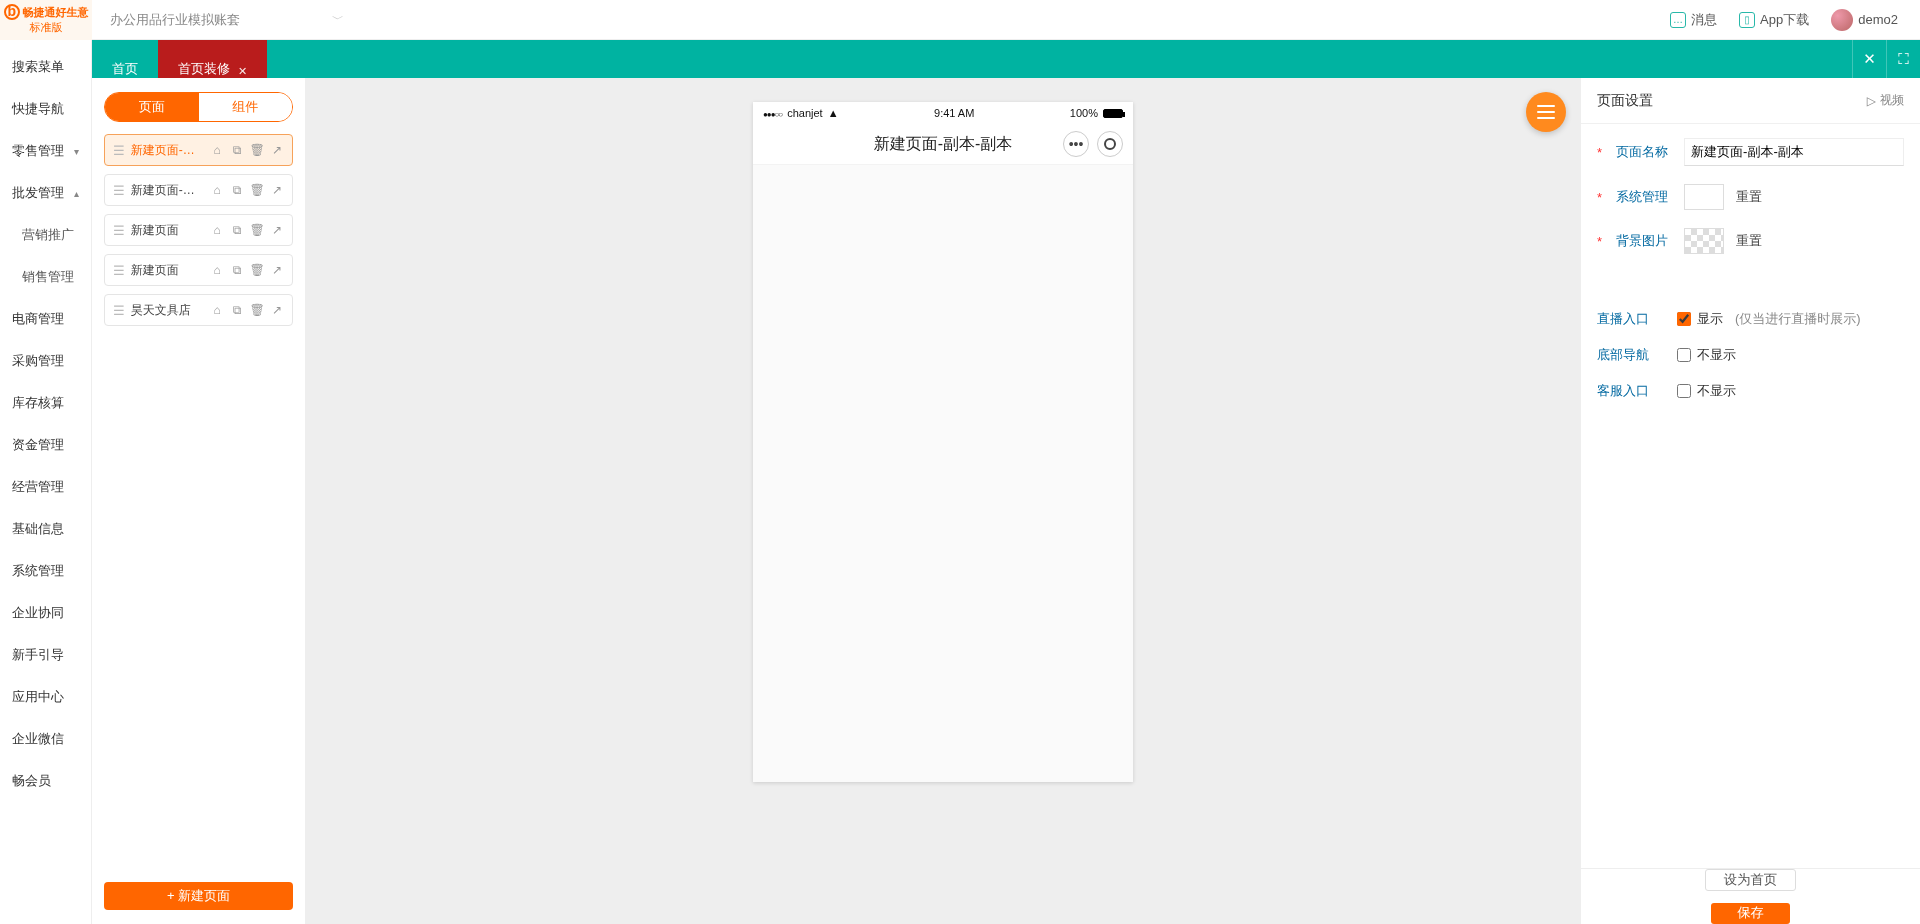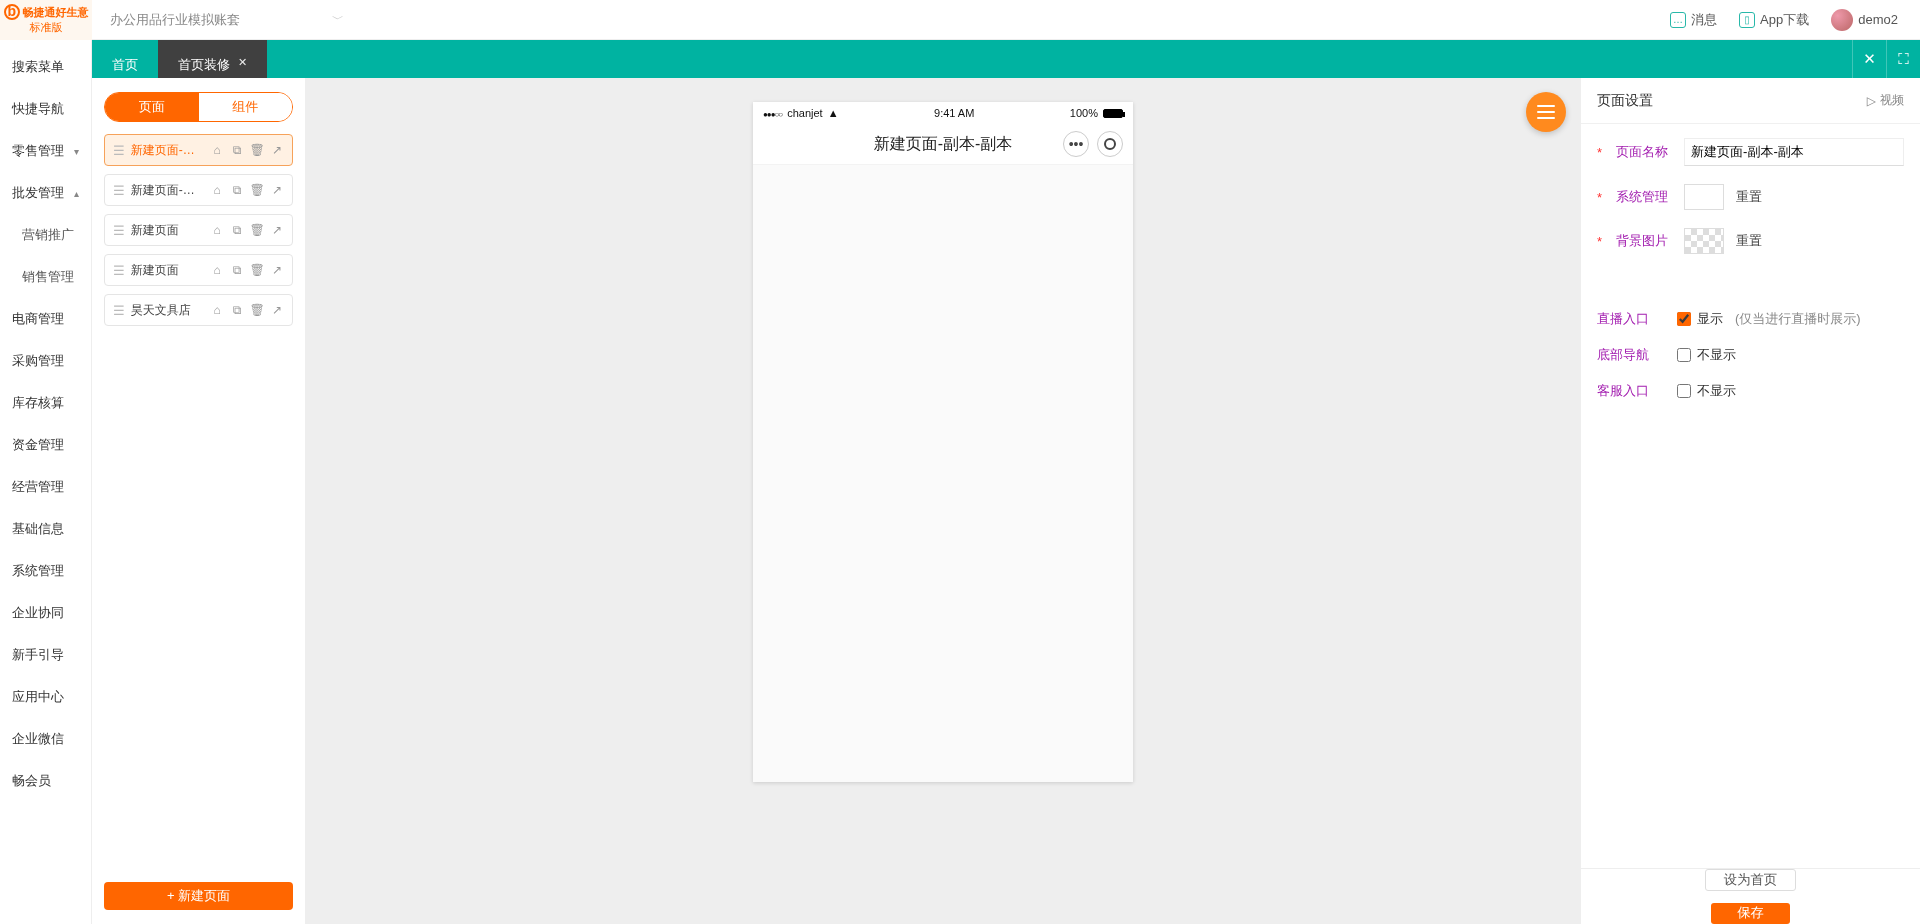--- a/index.html
+++ b/index.html
@@ -23,22 +23,22 @@
   .content { flex:1; display:flex; min-height:0; }
   
   .leftnav { width:92px; border-right:1px solid #eee; padding-top:6px; overflow:hidden;}
   .leftnav .item { padding:12px 12px; font-size:13px; color:#333; display:flex; align-items:center; justify-content:space-between; cursor:pointer;}
   .leftnav .sub { padding-left:22px; color:#555;}
   .leftnav .caret { font-size:10px; color:#888;}
   
   .main { flex:1; display:flex; flex-direction:column; min-width:0;}
   
   .tabbar { height:38px; background:#00b3a1; display:flex; align-items:stretch; color:#fff;}
-  .tab { padding:16px 20px; display:flex; align-items:flex-start; gap:8px; cursor:pointer; font-size:13px;}
-  .tab.active { background:#404040;}
+  .tab { padding:0 20px; display:flex; align-items:flex-end; gap:8px; cursor:pointer; font-size:13px;}
+  .tab.active { background:#b91c1c;}
   .tab .close { font-size:11px; opacity:.9;}
   .tabbar .spacer { flex:1; }
   .tabbar .iconbtn { width:34px; display:flex; align-items:center; justify-content:center; cursor:pointer; font-size:15px; border-left:1px solid rgba(255,255,255,.25);}
   
   .workspace { flex:1; display:flex; min-height:0; background:#fff;}
   
   .pagepanel { width:214px; background:#fff; padding:14px 12px 0 12px; display:flex; flex-direction:column; border-right:1px solid #eee;}
   .segctl { display:flex; border:1px solid #f60; border-radius:15px; overflow:hidden; height:30px;}
   .segctl div { flex:1; display:flex; align-items:center; justify-content:center; font-size:13px; cursor:pointer;}
   .segctl .on { background:#f60; color:#fff;}
@@ -70,21 +70,21 @@
   .float-menu{position:absolute; right:14px; top:14px; width:40px;height:40px;border-radius:50%;background:#ff8a1e;display:flex;flex-direction:column;align-items:center;justify-content:center;gap:4px;box-shadow:0 2px 6px rgba(0,0,0,.2);cursor:pointer;}
   .float-menu span{width:18px;height:2px;background:#fff;border-radius:2px;}
   
   .settings { width:340px; background:#fff; display:flex; flex-direction:column; border-left:1px solid #eee;}
   .settings-head { height:46px; display:flex; align-items:center; justify-content:space-between; padding:0 16px; border-bottom:1px solid #f0f0f0;}
   .settings-head h3{ font-size:14px; font-weight:normal;}
   .settings-head .vid{ display:flex; align-items:center; gap:4px; color:#888; font-size:12px; cursor:pointer;}
   .settings-body { padding:14px 16px; display:flex; flex-direction:column; gap:18px;}
   .frow { display:flex; align-items:center; gap:12px; font-size:13px;}
   .req { color:#f33; margin-right:2px;}
-  .flabel { width:56px; color:#a21caf;}
+  .flabel { width:56px; color:#0369a1;}
   .finput { flex:1; height:28px; border:1px solid #eee; border-bottom:1px solid #ddd; padding:0 6px; font-size:13px; outline:none;}
   .swatch { width:40px; height:26px; border:1px solid #ddd; background:#fff;}
   .swatch.checker { background:
       linear-gradient(45deg,#ddd 25%,transparent 25%,transparent 75%,#ddd 75%) 0 0/12px 12px,
       linear-gradient(45deg,#ddd 25%,#fff 25%,#fff 75%,#ddd 75%) 6px 6px/12px 12px;}
   .linklike{ color:#404040; cursor:pointer; }
   .gap { height:20px; }
   .cb { display:flex; align-items:center; gap:6px;}
   .cb input{ width:14px; height:14px; accent-color:#f60;}
   .hint { color:#888;}

